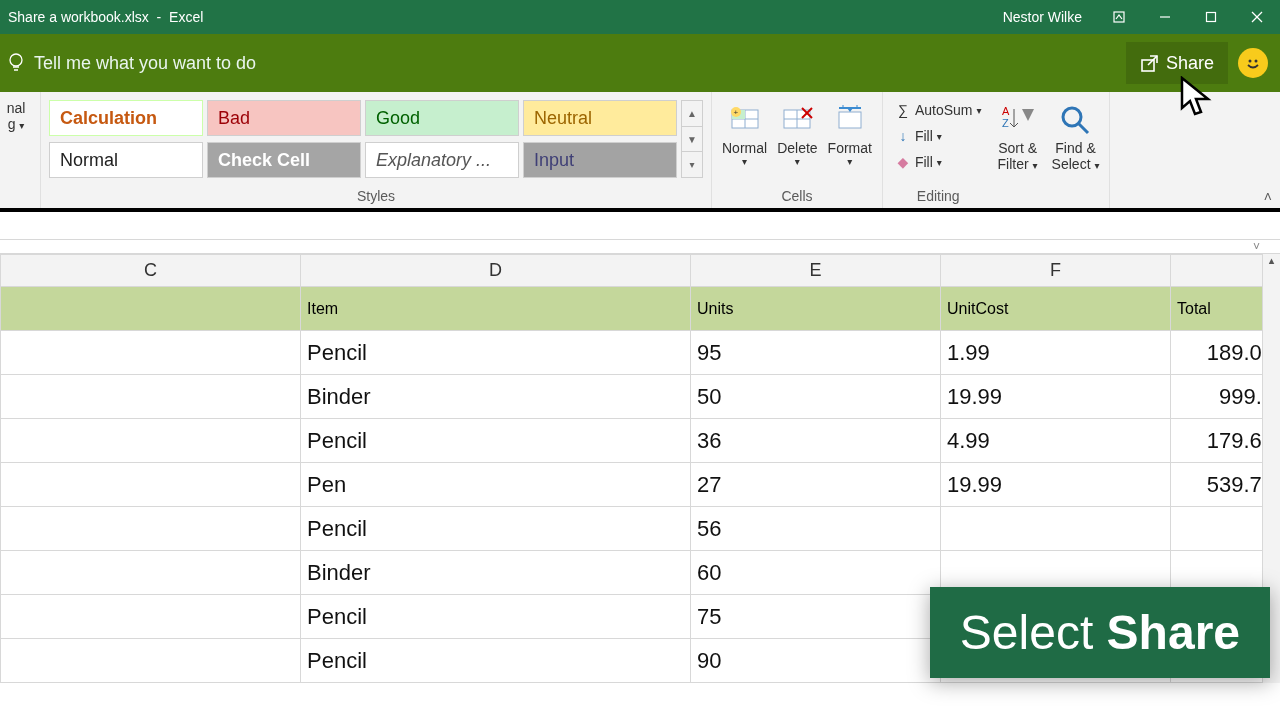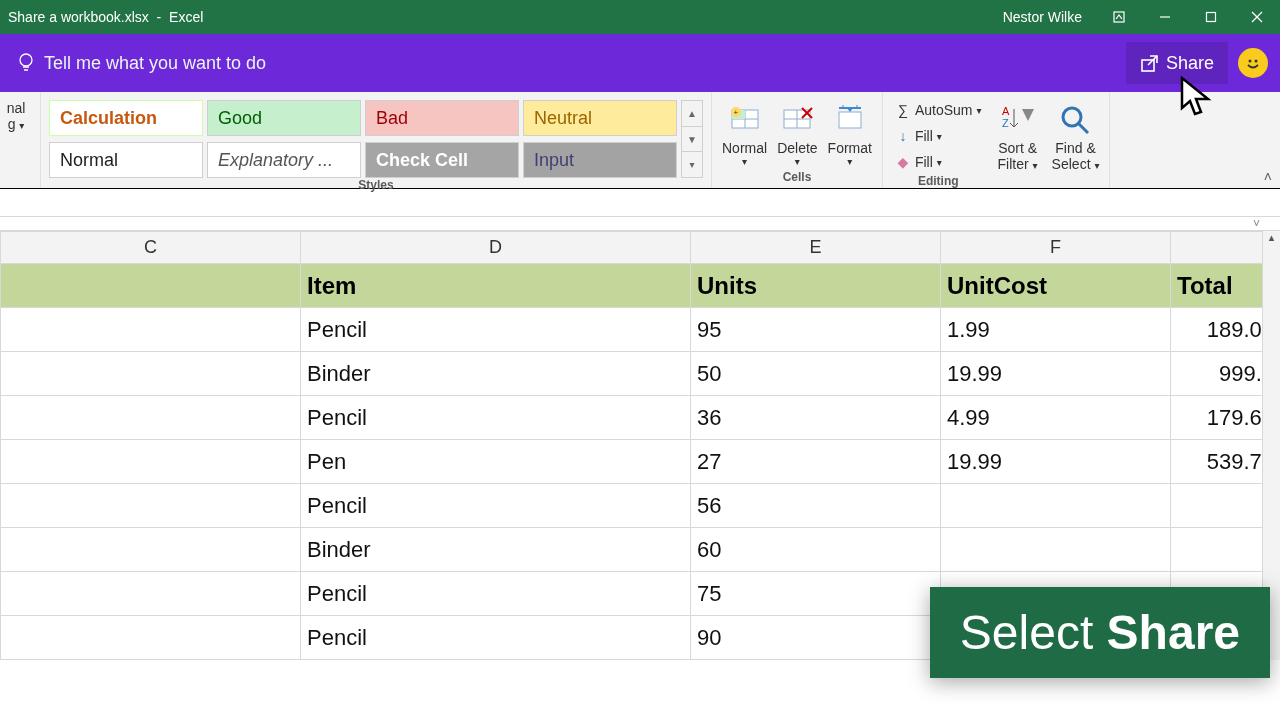--- a/index.html
+++ b/index.html
@@ -25,56 +25,56 @@
   .titlebar .title-text { flex: 0 0 auto; }
   .titlebar .spacer { flex: 1; }
   .titlebar .user { margin-right: 14px; font-size: 14px;}
   .titlebar .win-btn {
     width: 46px; height: 34px; display:flex; align-items:center; justify-content:center;
     color:#fff;
   }
   .titlebar .win-btn svg { width:12px; height:12px; stroke:#fff; fill:none; stroke-width:1.2;}
   
   .tellbar {
-    background: #6d28d9;
+    background: #4d7c0f;
     height: 58px;
     display: flex;
     align-items: center;
-    padding-left: 16px;
+    padding-left: 6px;
     color: #e9f5ee;
   }
   .tellbar .bulb { margin-right: 8px; display:flex; }
   .tellbar .tell-text { font-size: 18px; font-weight:300;}
   .tellbar .right { margin-left:auto; display:flex; align-items:center; height:100%; }
   .share-btn {
     display:flex; align-items:center; gap:6px;
     background: rgba(0,0,0,0.12);
     height:42px; padding:0 14px; font-size:18px; color:#fff;
     margin-right:6px;
   }
   .smiley {
     width:30px; height:30px; border-radius:50%;
     background:#f8cb1c; display:flex; align-items:center; justify-content:center;
     margin: 0 12px 0 4px; font-size:18px;
   }
   
   .ribbon {
     background:#f3f3f3;
-    border-bottom:1px solid #000000;
+    border-bottom:4px solid #000000;
     display:flex;
-    height:97px;
+    height:120px;
     position:relative;
   }
   .group {
     display:flex; flex-direction:column; align-items:center;
     padding: 6px 8px 2px 8px;
     border-right:1px solid #e0e0e0;
     justify-content:space-between;
   }
-  .group .glabel { font-size:12px; color:#5a5a5a; margin-top:auto; padding-bottom:2px;font-weight:bold;}
+  .group .glabel { font-size:14px; color:#5a5a5a; margin-top:auto; padding-bottom:2px;}
   .group-top { display:flex; gap:6px; }
   .big-btn {
     display:flex; flex-direction:column; align-items:center; justify-content:flex-start;
     font-size:14px; color:#333; padding:2px 2px; line-height:1.15; text-align:center;
   }
   .big-btn .icon-box { width:40px; height:38px; display:flex; align-items:center; justify-content:center; margin-bottom:2px;}
   
   .styles-gallery { display:flex; gap:4px; padding-top:2px; }
   .style-col { display:flex; flex-direction:column; gap:6px; }
   .style-cell {
@@ -105,21 +105,21 @@
     border-collapse:collapse; width:100%; table-layout:fixed; font-size:22px;
   }
   table.sheet th {
     background:#f3f3f3; border:1px solid #d8d8d8; font-weight:normal; color:#333;
     height:32px; font-size:18px;
   }
   table.sheet td {
     border:1px solid #d8d8d8; height:44px; padding:2px 6px; color:#111;
   }
   tr.header-row td {
-    background:#c4d79b; font-weight:bold; font-size:24px; color:#000;
+    background:#c4d79b; font-weight:normal; font-size:16px; color:#000;
   }
   .col-c { width:300px; }
   .col-d { width:390px; }
   .col-e { width:250px; }
   .col-f { width:230px; }
   .col-g { width:110px; }
   .vscroll { position:absolute; right:0; top:0; width:18px; bottom:0; background:#f3f3f3; border-left:1px solid #d8d8d8;}
   .vscroll .up { height:18px; text-align:center; font-size:11px; color:#555;}
   
   .callout {
@@ -203,26 +203,26 @@
     </div>
   </div>
 
   <div class="group" style="flex:0 0 auto;">
     <div class="styles-gallery">
       <div class="style-col">
         <div class="style-cell sc-calc">Calculation</div>
         <div class="style-cell sc-normal">Normal</div>
       </div>
       <div class="style-col">
+        <div class="style-cell sc-bad">Bad</div>
+        <div class="style-cell sc-check">Check Cell</div>
+      </div>
+      <div class="style-col">
         <div class="style-cell sc-good">Good</div>
         <div class="style-cell sc-explain">Explanatory ...</div>
-      </div>
-      <div class="style-col">
-        <div class="style-cell sc-bad">Bad</div>
-        <div class="style-cell sc-check">Check Cell</div>
       </div>
       <div class="style-col">
         <div class="style-cell sc-neutral">Neutral</div>
         <div class="style-cell sc-input">Input</div>
       </div>
       <div class="gallery-scroll">
         <div>▲</div>
         <div>▼</div>
         <div>▾</div>
       </div>

